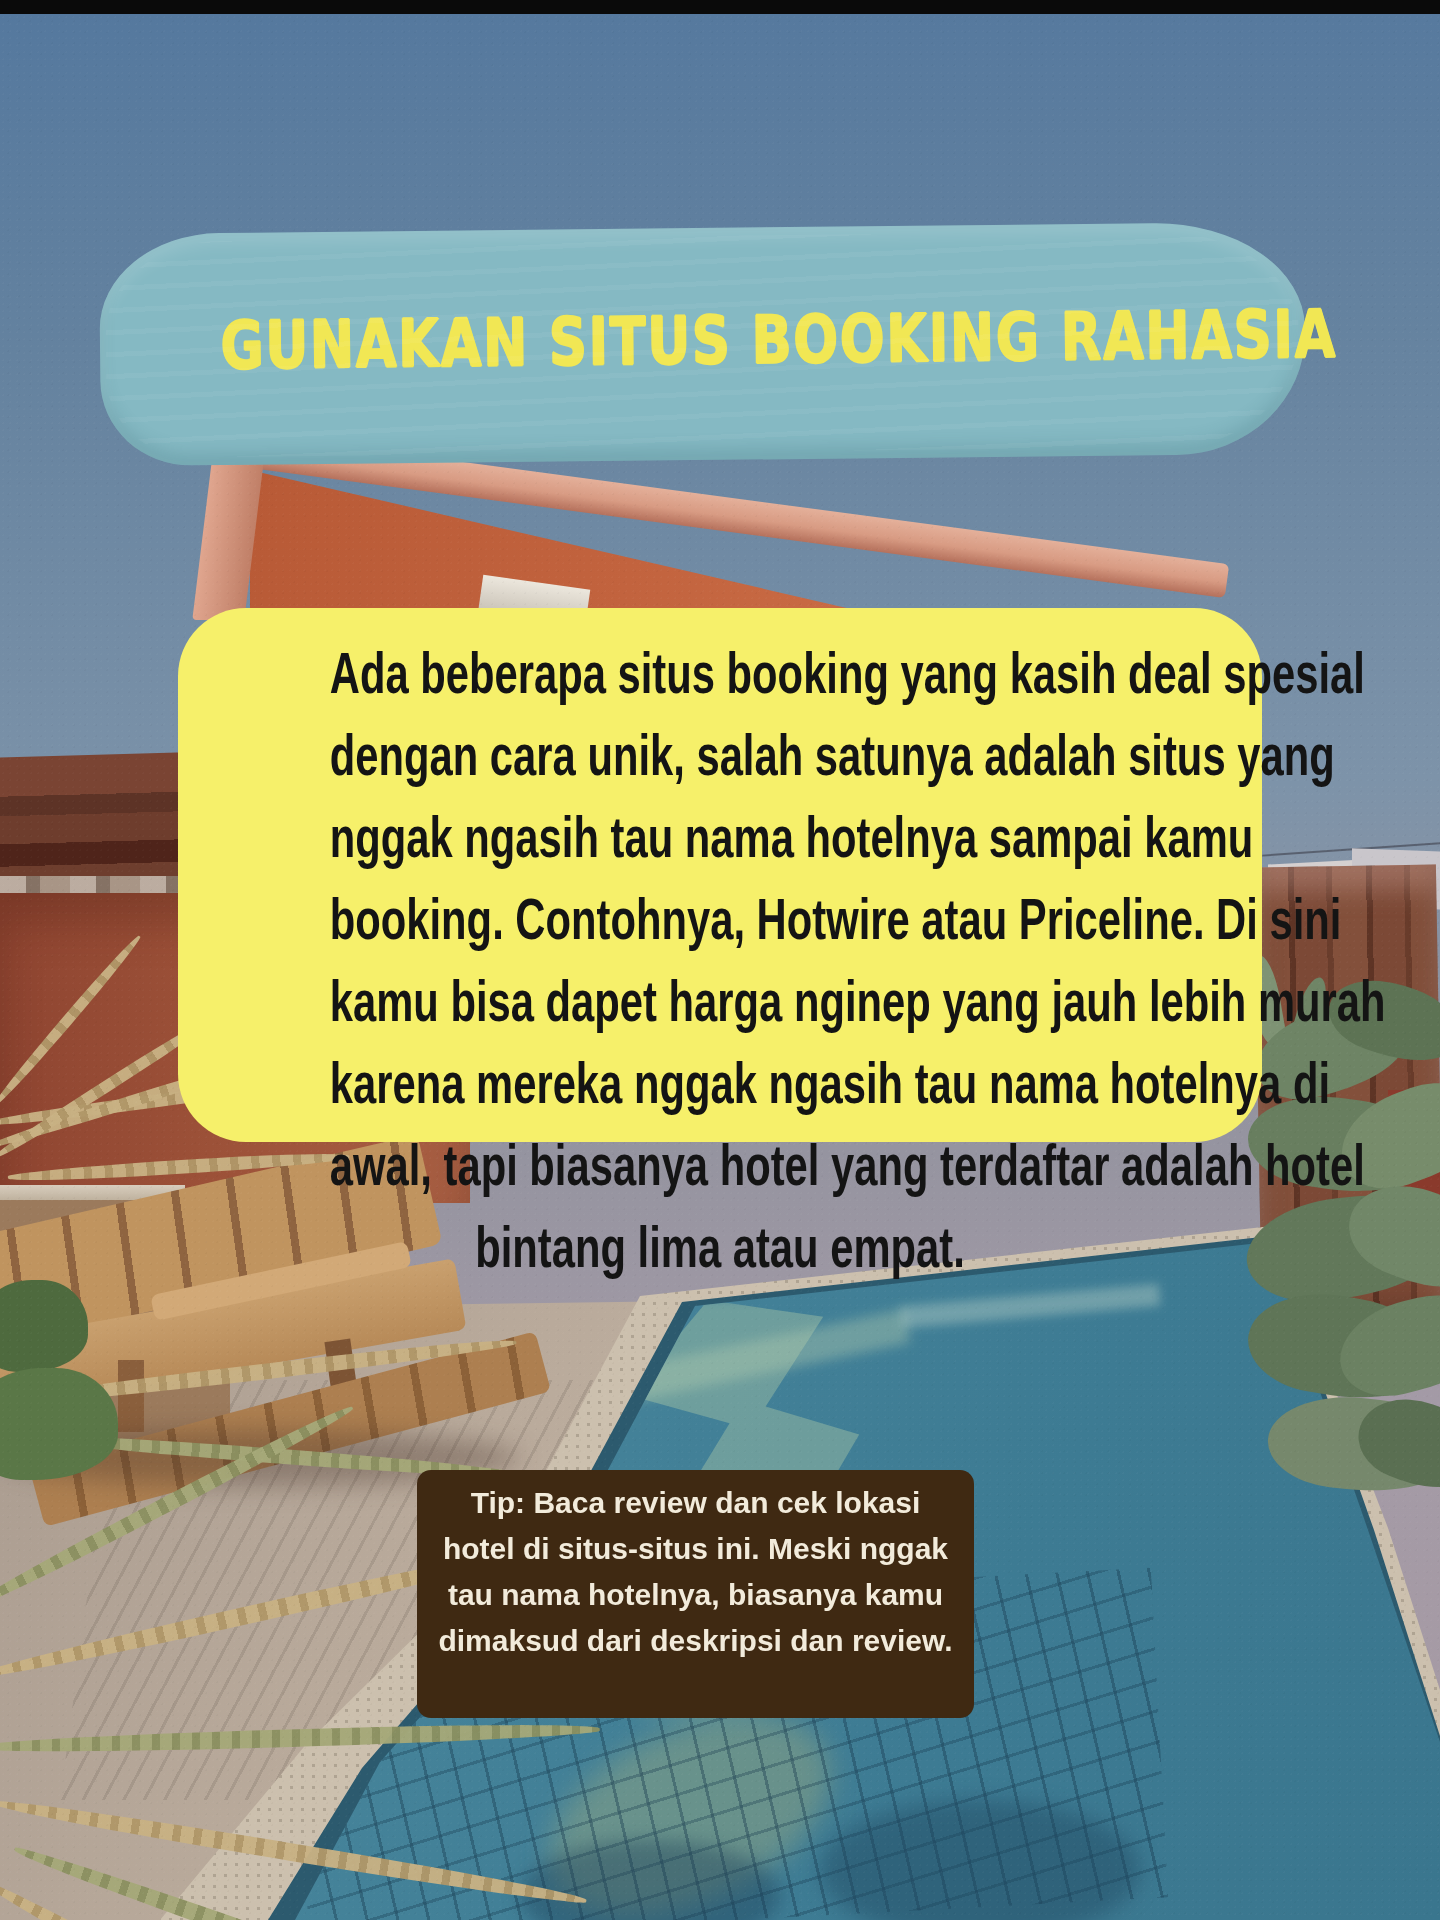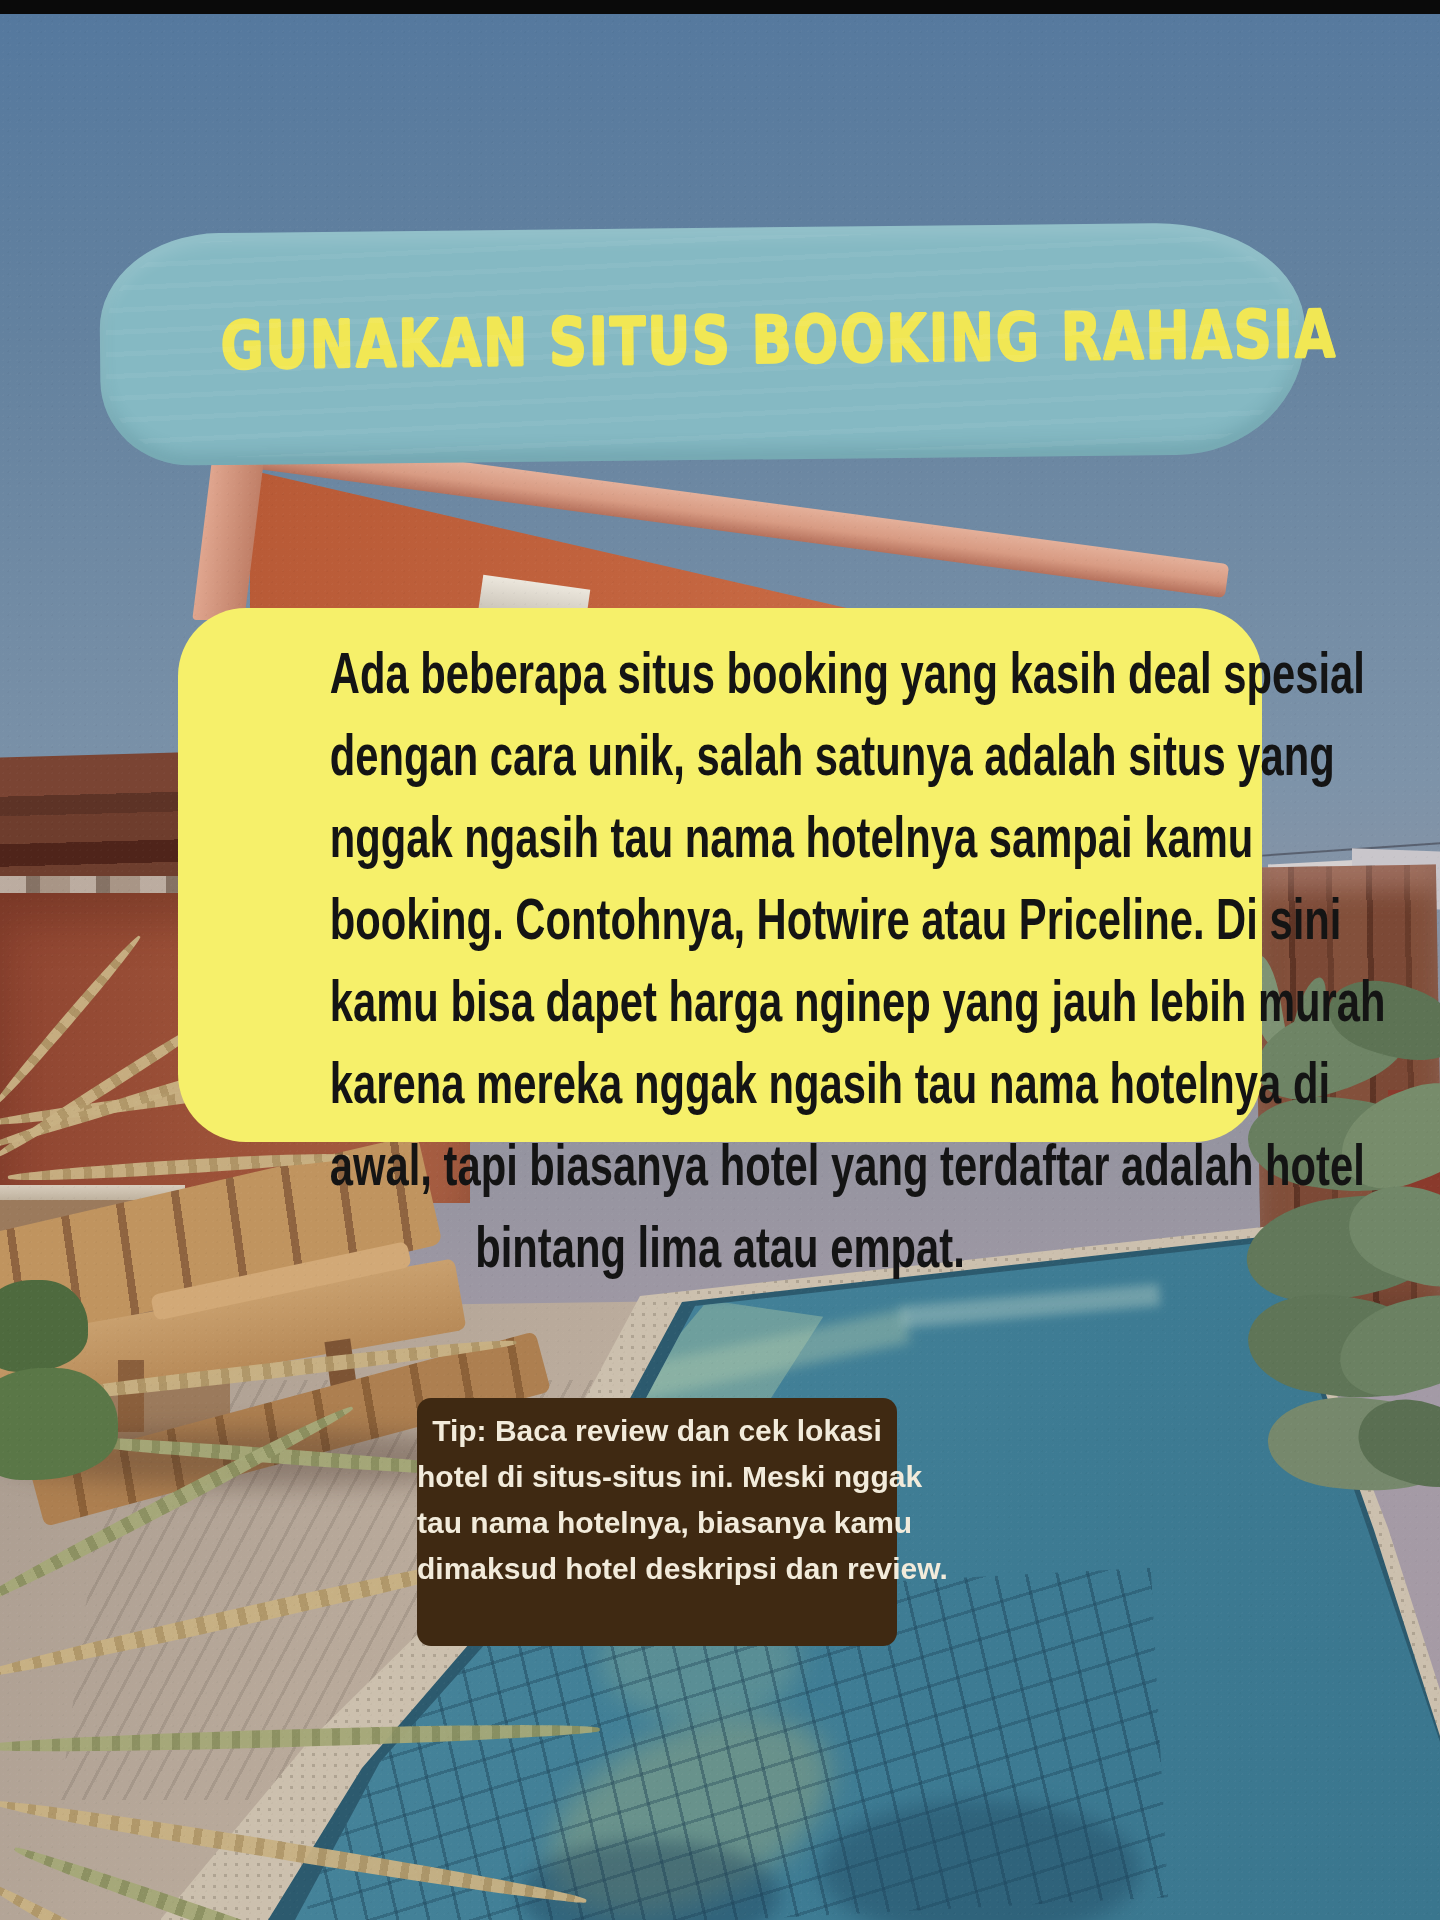--- a/index.html
+++ b/index.html
@@ -35,21 +35,21 @@
     font-family:"DejaVu Sans",sans-serif;font-weight:bold;font-size:66px;letter-spacing:2px;
     color:var(--title_yellow,#f1e754);
     text-shadow:1px 0 currentColor,-1px 0 currentColor,0 1px currentColor,0 -1px currentColor;}
 
   .card{position:absolute;left:178px;top:608px;width:1084px;height:534px;
     background:var(--card_yellow,#f6f06a);border-radius:68px;}
   .cardtext{position:absolute;left:0;right:0;top:24px;transform:scaleX(.72);}
   .bline{height:82px;line-height:82px;text-align:center;white-space:nowrap;
     font-weight:bold;font-size:58px;color:var(--card_text,#141414);}
 
-  .tip{position:absolute;left:417px;top:1398px;width:480px;height:248px;
+  .tip{position:absolute;left:417px;top:1470px;width:557px;height:248px;
     background:var(--tip_bg,#3f2912);border-radius:14px;}
   .tiptext{position:absolute;left:0;right:0;top:10px;}
   .tline{height:46px;line-height:46px;text-align:center;white-space:nowrap;
     font-weight:bold;font-size:30px;color:var(--tip_text,#f2ebdb);}
 
   .topbar{position:absolute;left:0;top:0;width:1440px;height:14px;background:var(--top_bar,#0a0a0a);}
 </style>
 </head>
 <body>
 
@@ -176,18 +176,18 @@
       <div class="bline">awal, tapi biasanya hotel yang terdaftar adalah hotel</div>
       <div class="bline">bintang lima atau empat.</div>
     </div>
   </section>
 
   <aside class="tip">
     <div class="tiptext">
       <div class="tline">Tip: Baca review dan cek lokasi</div>
       <div class="tline">hotel di situs-situs ini. Meski nggak</div>
       <div class="tline">tau nama hotelnya, biasanya kamu</div>
-      <div class="tline">dimaksud hotel deskripsi dan review.</div>
+      <div class="tline">dimaksud dari deskripsi dan review.</div>
     </div>
   </aside>
 
   <div class="topbar"></div>
 </div>
 
 </body></html>

